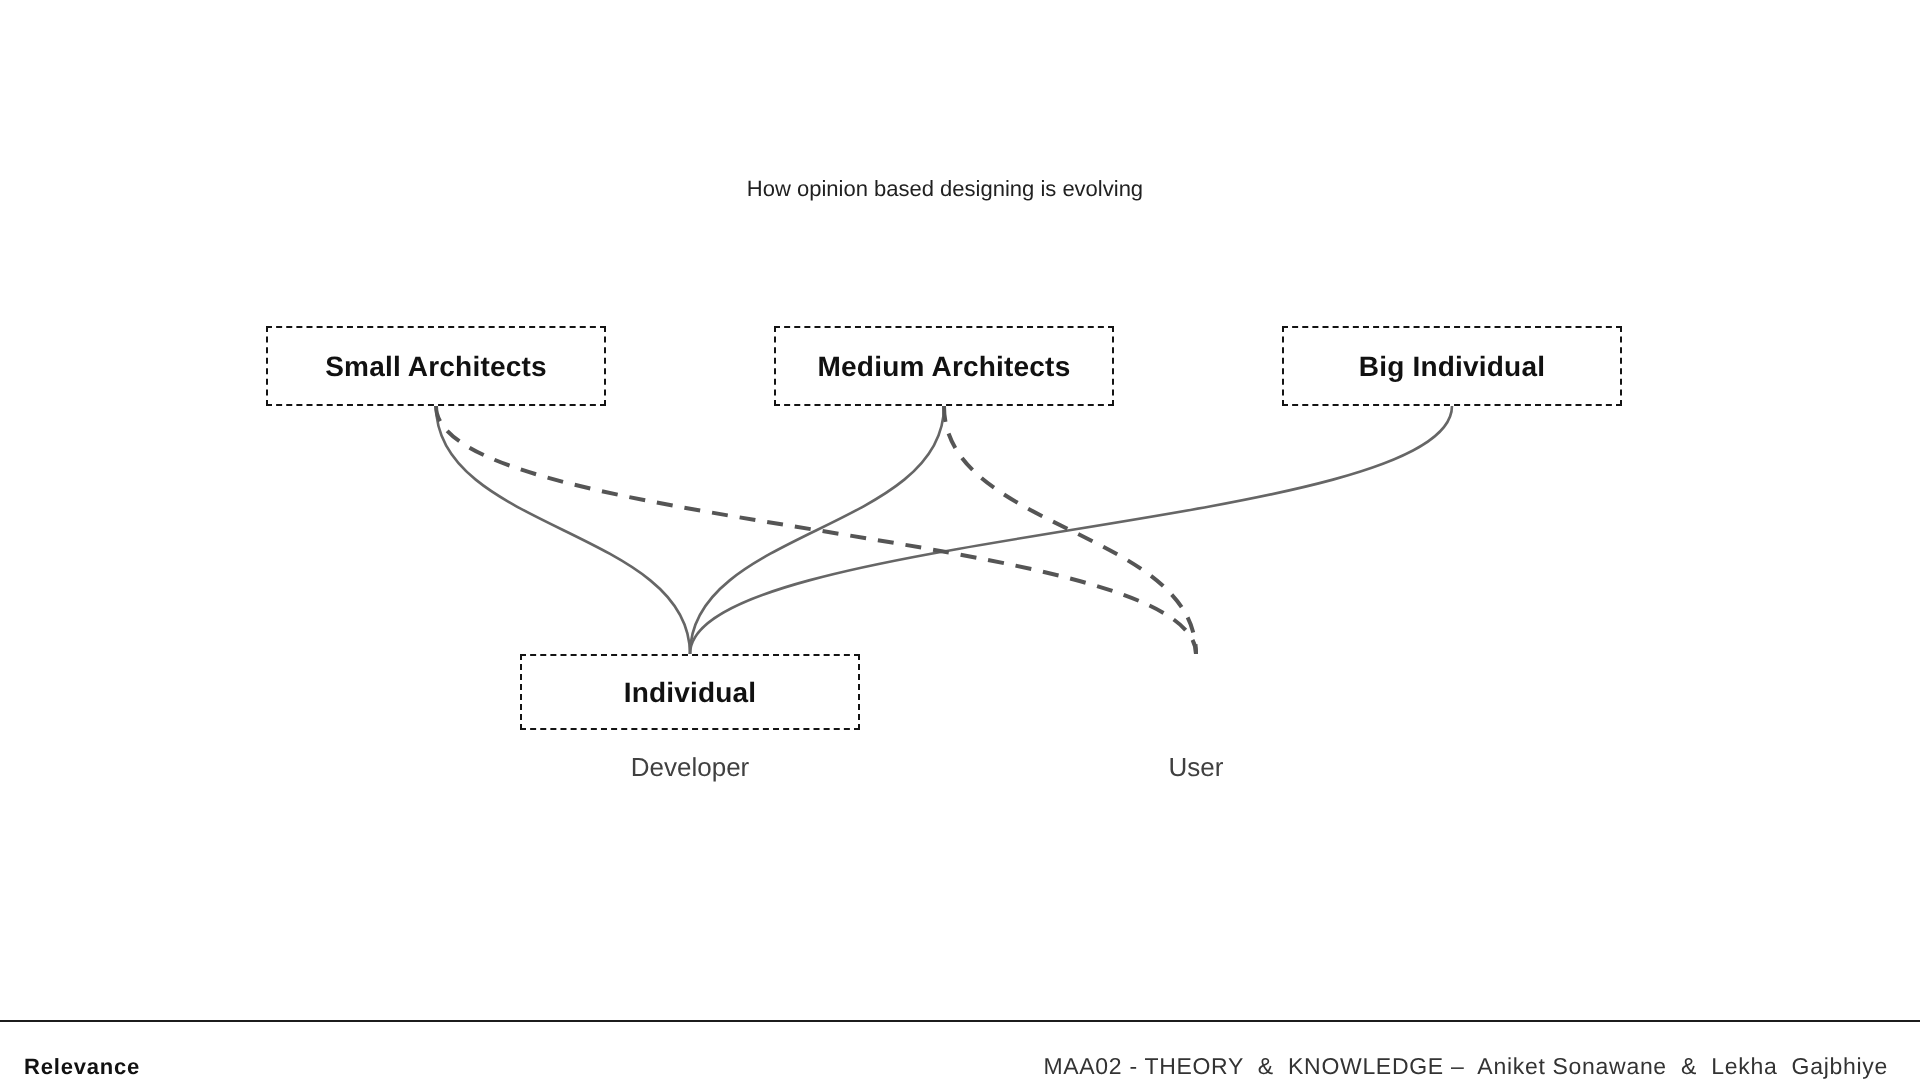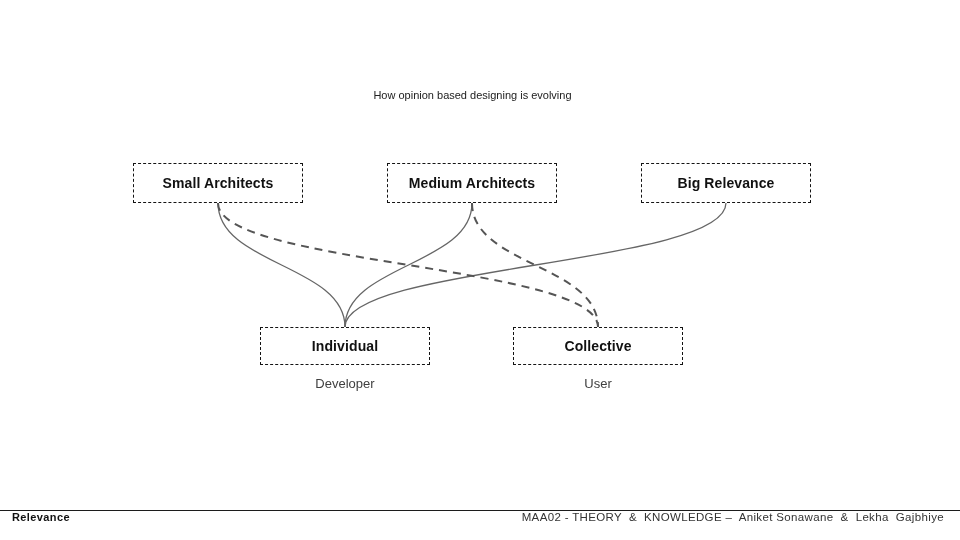--- a/index.html
+++ b/index.html
@@ -66,21 +66,21 @@
   }
   .footer {
     position: absolute;
     left: 0;
     right: 0;
     top: 510px;
     height: 30px;
     box-sizing: border-box;
     border-top: 1.6px solid #1c1c1c;
     display: flex;
-    align-items: flex-start;
+    align-items: flex-end;
     justify-content: space-between;
     padding: 0 16px 0 12px;
     background: #ffffff;
   }
   .footer-left {
     font-weight: bold;
     font-size: 11px;
     letter-spacing: 0.4px;
     color: #111111;
   }
@@ -107,29 +107,26 @@
     </svg>
 
   <div class="nodes-layer">
       <div class="node" style="left: 133px; top: 163px; width: 170px; height: 40px;">
         <span class="node-label">Small Architects</span>
       </div>
       <div class="node" style="left: 387px; top: 163px; width: 170px; height: 40px; justify-content: center;">
         <span class="node-label">Medium Architects</span>
       </div>
       <div class="node" style="left: 641px; top: 163px; width: 170px; height: 40px;">
-        <span class="node-label">Big Relevance</span>
+        <span class="node-label">Big Individual</span>
       </div>
       <div class="node" style="left: 260px; top: 327px; width: 170px; height: 38px;">
         <span class="node-label">Individual</span>
       </div>
       <div class="node-sublabel" style="left: 345px; top: 376px;">Developer</div>
-      <div class="node" style="left: 513px; top: 327px; width: 170px; height: 38px;">
-        <span class="node-label">Collective</span>
-      </div>
       <div class="node-sublabel" style="left: 598px; top: 376px;">User</div>
     </div>
 
   <div class="footer">
     <span class="footer-left">Relevance</span>
     <span class="footer-right">MAA02 - THEORY  &amp;  KNOWLEDGE –  Aniket Sonawane  &amp;  Lekha  Gajbhiye</span>
   </div>
 
 </div>
 

